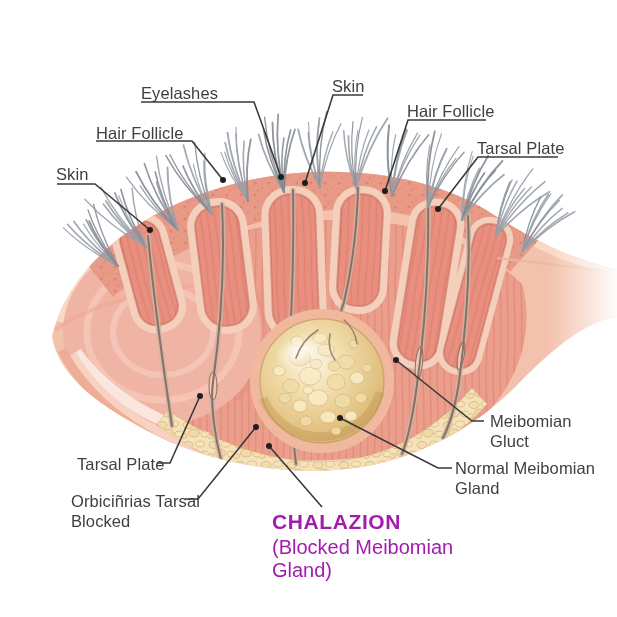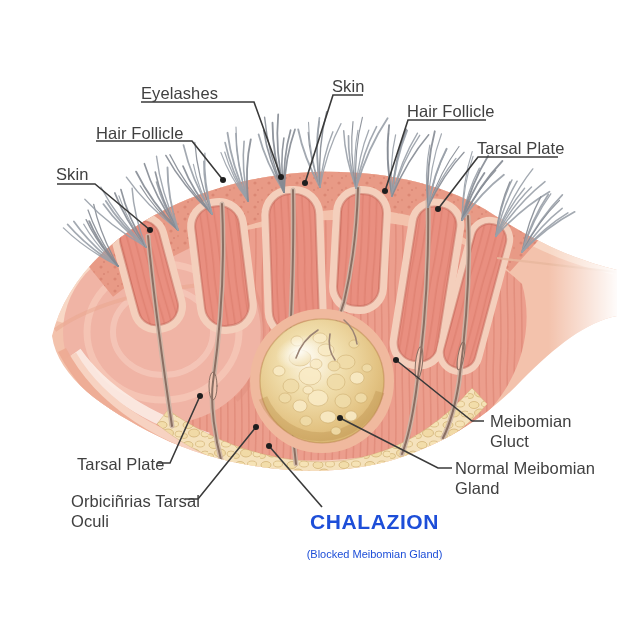--- a/index.html
+++ b/index.html
@@ -6,23 +6,23 @@
   #stage{
     position:relative;width:617px;height:617px;background:#ffffff;overflow:hidden;
     font-family:"Liberation Sans", sans-serif;
   }
   #art{position:absolute;left:0;top:0;}
   .label{
     position:absolute;color:#404040;font-size:16.5px;line-height:20px;
     white-space:nowrap;letter-spacing:.1px;
   }
   .label span{display:block;}
-  .caption{position:absolute;text-align:center;color:#1d4ed8;}
+  .caption{position:absolute;color:#a21caf;}
   .caption-title{font-size:21px;font-weight:700;letter-spacing:.6px;}
-  .caption-sub{font-size:11px;margin-top:14px;}
+  .caption-sub{font-size:20px;margin-top:2px;}
 </style>
 </head>
 <body>
 
 <div id="stage">
 
 <svg id="art" width="617" height="617" viewBox="0 0 617 617" xmlns="http://www.w3.org/2000/svg">
   <defs>
     <clipPath id="almondClip">
           <path d="M 52,336 C 68,270 132,213 226,186 C 312,161 424,168 494,215 C 546,248 584,262 617,270 L 617,316 C 586,322 556,346 522,380 C 492,412 450,442 396,459 C 330,480 232,473 158,436 C 104,409 58,378 52,336 Z"></path>
@@ -335,21 +335,21 @@
   <span>Normal Meibomian</span>
   <span>Gland</span>
 </div>
 <div class="label" style="left:490px;top:411px">
   <span>Meibomian</span>
   <span>Gluct</span>
 </div>
 <div class="label" style="left:77px;top:454px">Tarsal Plate</div>
 <div class="label" style="left:71px;top:491px">
   <span>Orbiciñrias Tarsal</span>
-  <span>Oculi</span>
+  <span>Blocked</span>
 </div>
 
 <div class="caption" style="left:272px;top:510px;width:205px">
   <div class="caption-title">CHALAZION</div>
   <div class="caption-sub">(Blocked Meibomian Gland)</div>
 </div>
 
 </div>
 
 </body></html>

